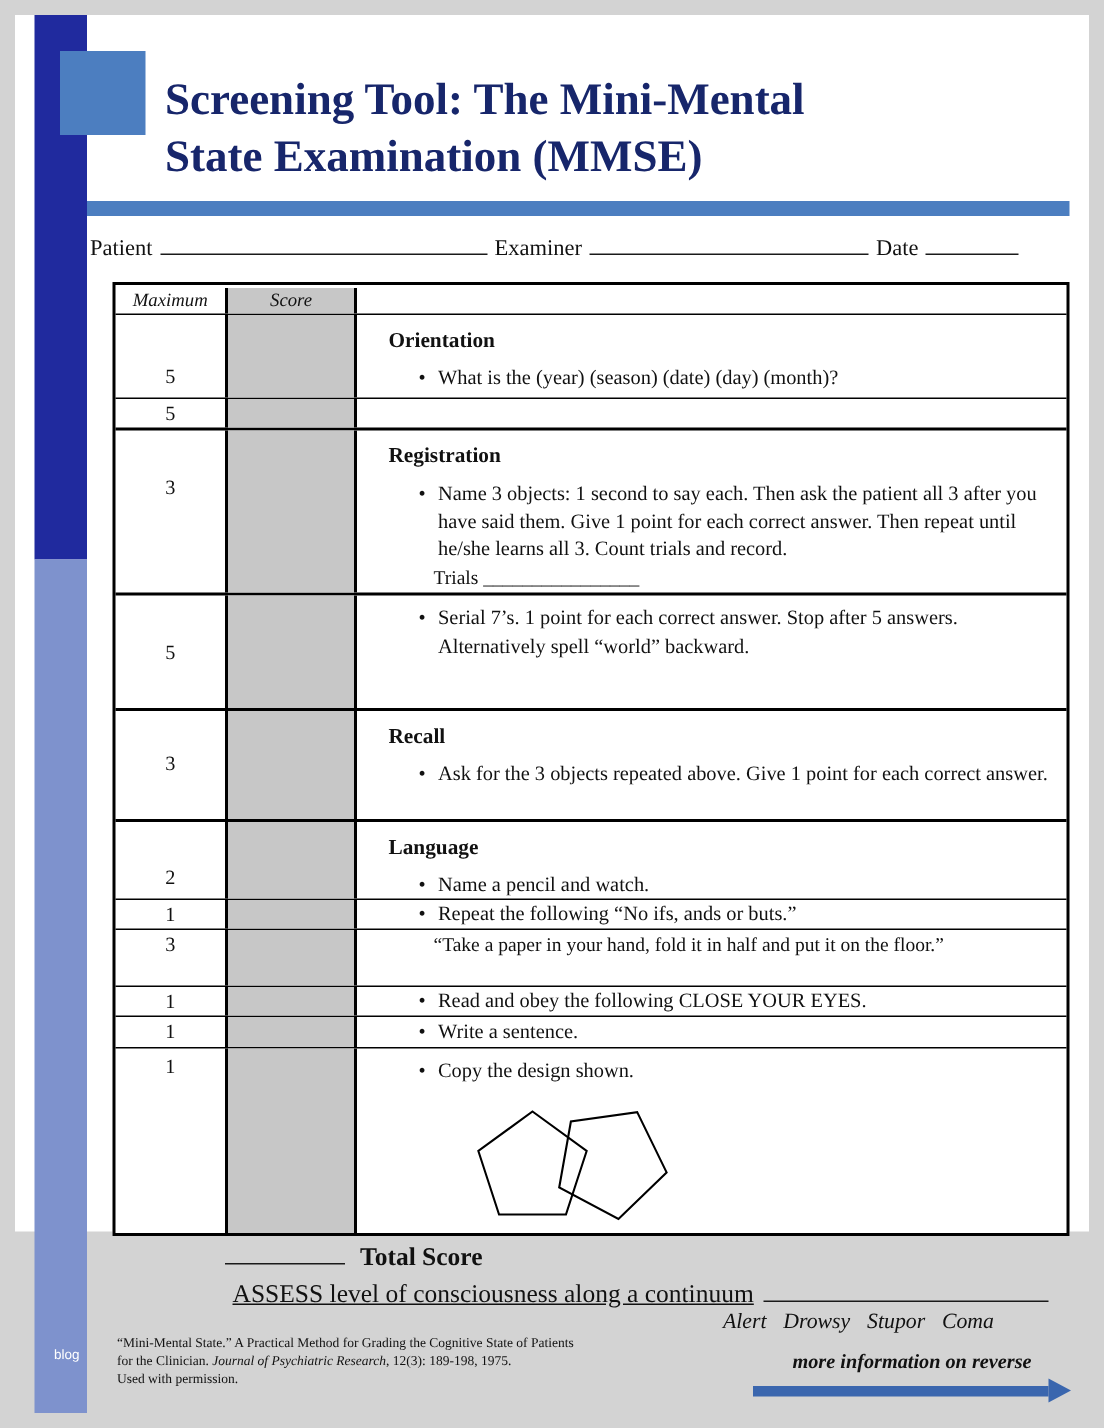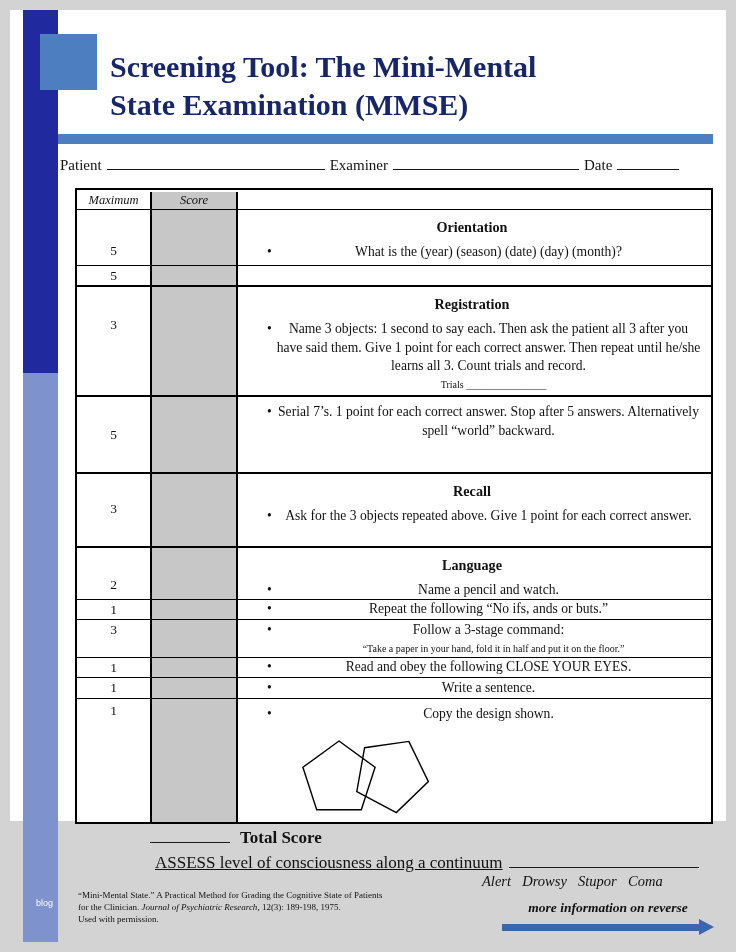--- a/index.html
+++ b/index.html
@@ -19,21 +19,21 @@
 
   .id-line { position:absolute; left:50px; top:146px; font-size:15px; white-space:nowrap; }
   .blank { display:inline-block; border-bottom:1px solid #1a1a1a; height:14px; margin:0 5px; }
   .w-patient { width:218px; } .w-examiner { width:186px; } .w-date { width:62px; }
 
   
   .mmse { position:absolute; left:65px; top:178px; width:638px; border:2px solid #000; background:#fff; }
   .thead, .trow { display:flex; width:100%; }
   .col-max  { width:75px;  border-right:2px solid #000; text-align:center; font-size:13.5px; }
   .col-score{ width:86px;  border-right:2px solid #000; background:#c7c7c7; }
-  .col-content { flex:1; padding:6px 10px 0 4px;text-align:center; }
+  .col-content { flex:1; padding:6px 10px 0 20px; }
   .thead { height:19px;align-items:flex-end; }
   .thead .col-max, .thead .col-content { font-style:italic; font-size:12.5px; line-height:17px; text-align:center; padding:0; }
   .thead .col-content { background:#c7c7c7; }
   .thead .col-score { font-style:italic; font-size:12.5px; line-height:17px; text-align:center; }
   .bt1 { border-top:1px solid #000; }
   .bt2 { border-top:2px solid #000; }
 
   .r0 { height:56px; }  .r1 { height:20px; }  .r2 { height:110px; } .r3 { height:77px; }
   .r4 { height:74px; }  .r5 { height:53px; }  .r6 { height:20px; }  .r7 { height:38px; }
   .r8 { height:20px; }  .r9 { height:21px; }  .r10 { height:124px; }
@@ -44,21 +44,21 @@
   .r10 .col-max { padding-top:4px; }
   .vcenter .col-max { display:flex; align-items:center; justify-content:center; padding-top:0; }
   .vcenter .col-content { display:flex; align-items:center; padding-top:0; padding-bottom:0; }
   .r7 .col-content { padding-top:1px; }
 
   .sec-h { font-weight:bold; font-size:14.2px; margin:3px 0 7px 1px; }
   .bullet { display:flex; align-items:flex-start; font-size:13.6px; line-height:18.5px; width:100%; }
   .dot { flex:0 0 13px; margin-left:21px; }
   .dot::before { content:"\2022"; }
   .btext { flex:1; }
-  .cont { margin-left:44px; font-size:10px; line-height:18px; }
+  .cont { margin-left:31px; font-size:13px; line-height:18px; }
   .design-svg { display:block; margin:3px 0 0 49px; }
 
   
   .total-line { position:absolute; left:140px; top:818px; font-size:17px; }
   .total-blank { display:inline-block; width:80px; height:13px; border-bottom:1px solid #1a1a1a; margin-right:10px; }
   .total-label { font-weight:bold; }
   .assess-line { position:absolute; left:145px; top:843px; font-size:17px; white-space:nowrap;text-decoration:underline; }
   .assess-blank { display:inline-block; width:190px; height:13px; border-bottom:1px solid #1a1a1a; margin-left:6px; }
   .continuum { position:absolute; left:472px; top:863px; font-style:italic; font-size:14.5px; white-space:pre; word-spacing:2px; }
   .citation { position:absolute; left:68px; top:879px; font-size:9px; line-height:12px; width:390px; }
@@ -175,24 +175,20 @@
               <span class="dot"></span>
               <span class="btext">Repeat the following “No ifs, ands or buts.”</span>
             </div>
         </div>
       </div>
 
       <div class="trow r7 bt1">
         <div class="col-max"><span>3</span></div>
         <div class="col-score"></div>
         <div class="col-content">
-          <div class="bullet">
-              <span class="dot"></span>
-              <span class="btext">Follow a 3-stage command:</span>
-            </div>
           <div class="cont">“Take a paper in your hand, fold it in half and put it on the floor.”</div>
         </div>
       </div>
 
       <div class="trow r8 bt1 vcenter">
         <div class="col-max">
             <span>1</span>
           </div>
         <div class="col-score"></div>
         <div class="col-content">

